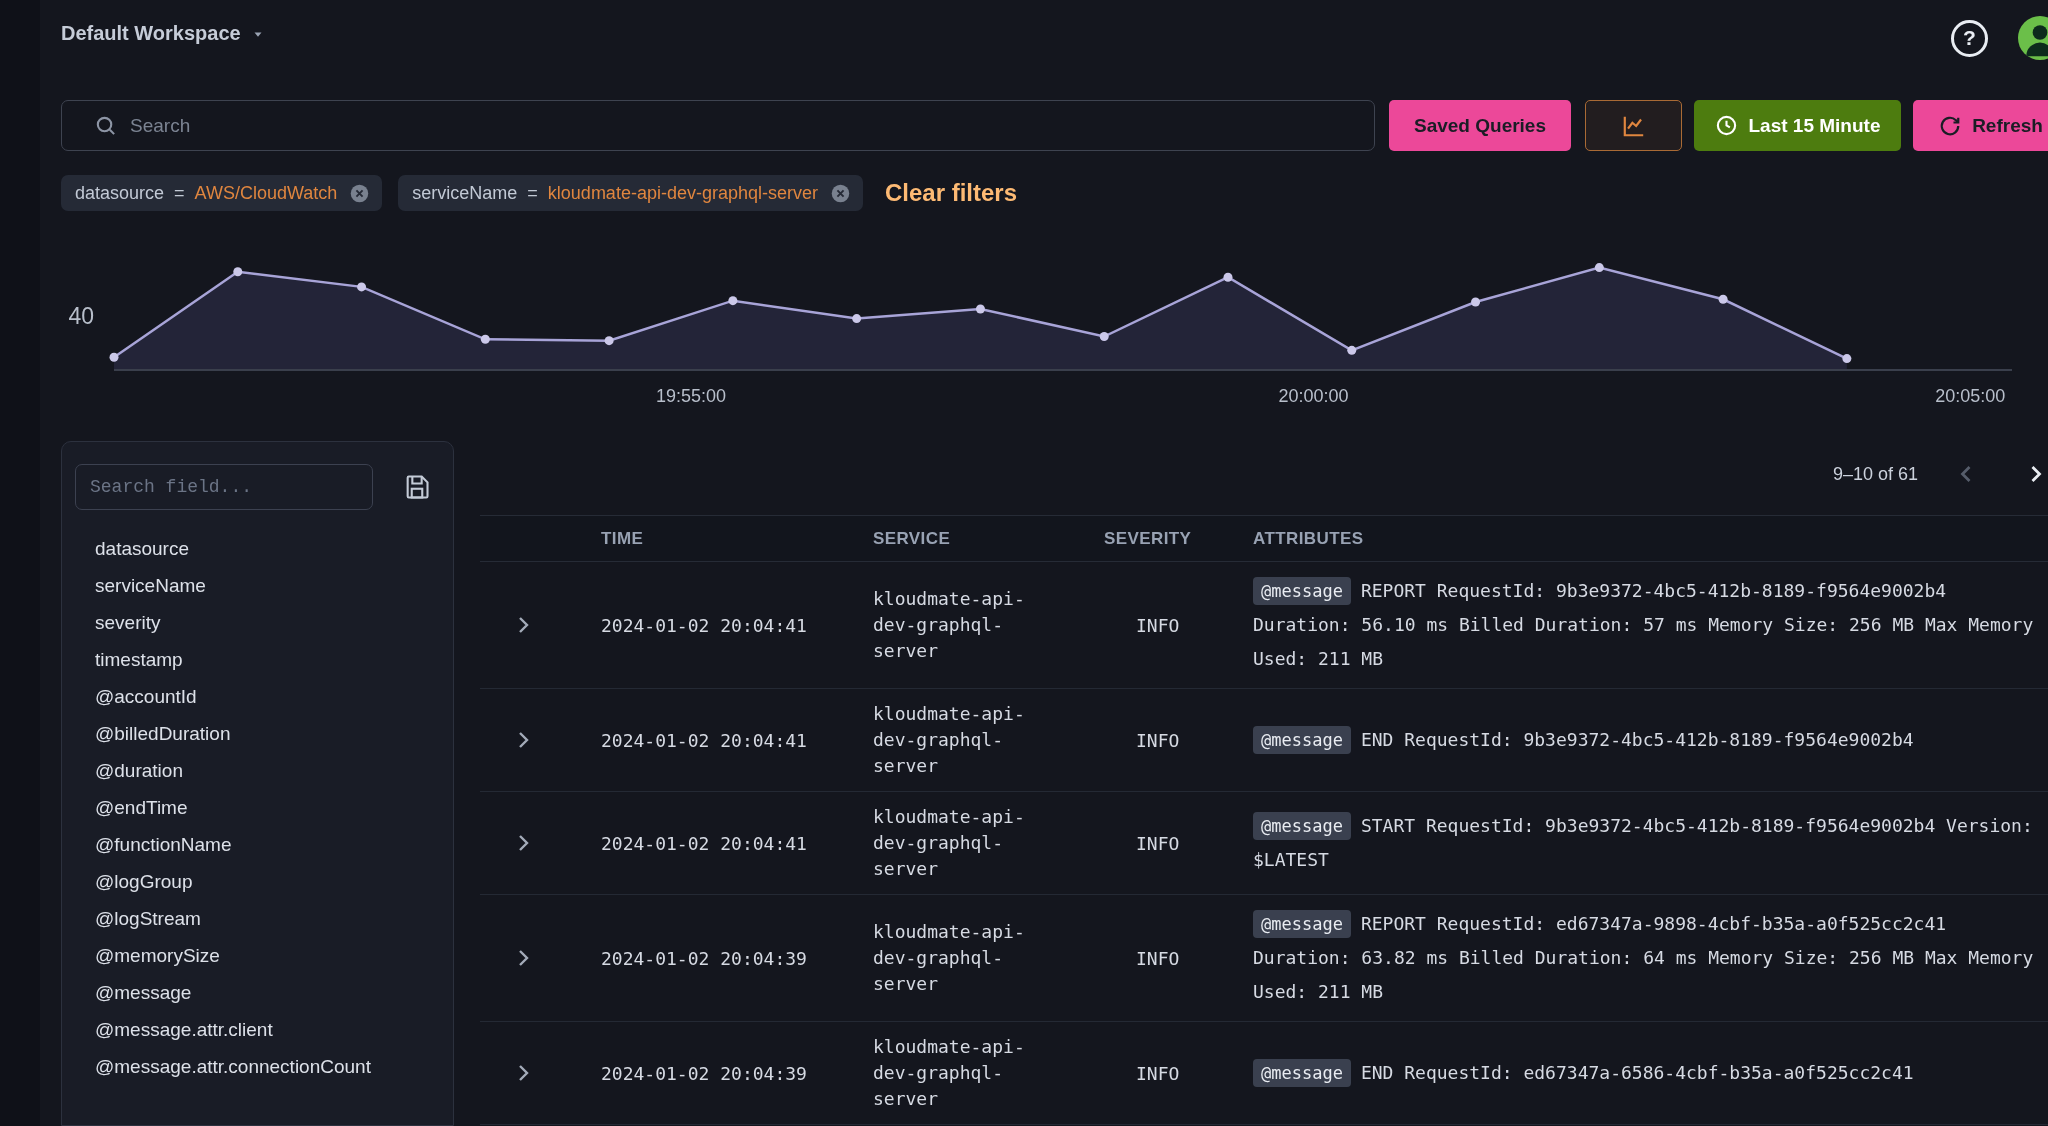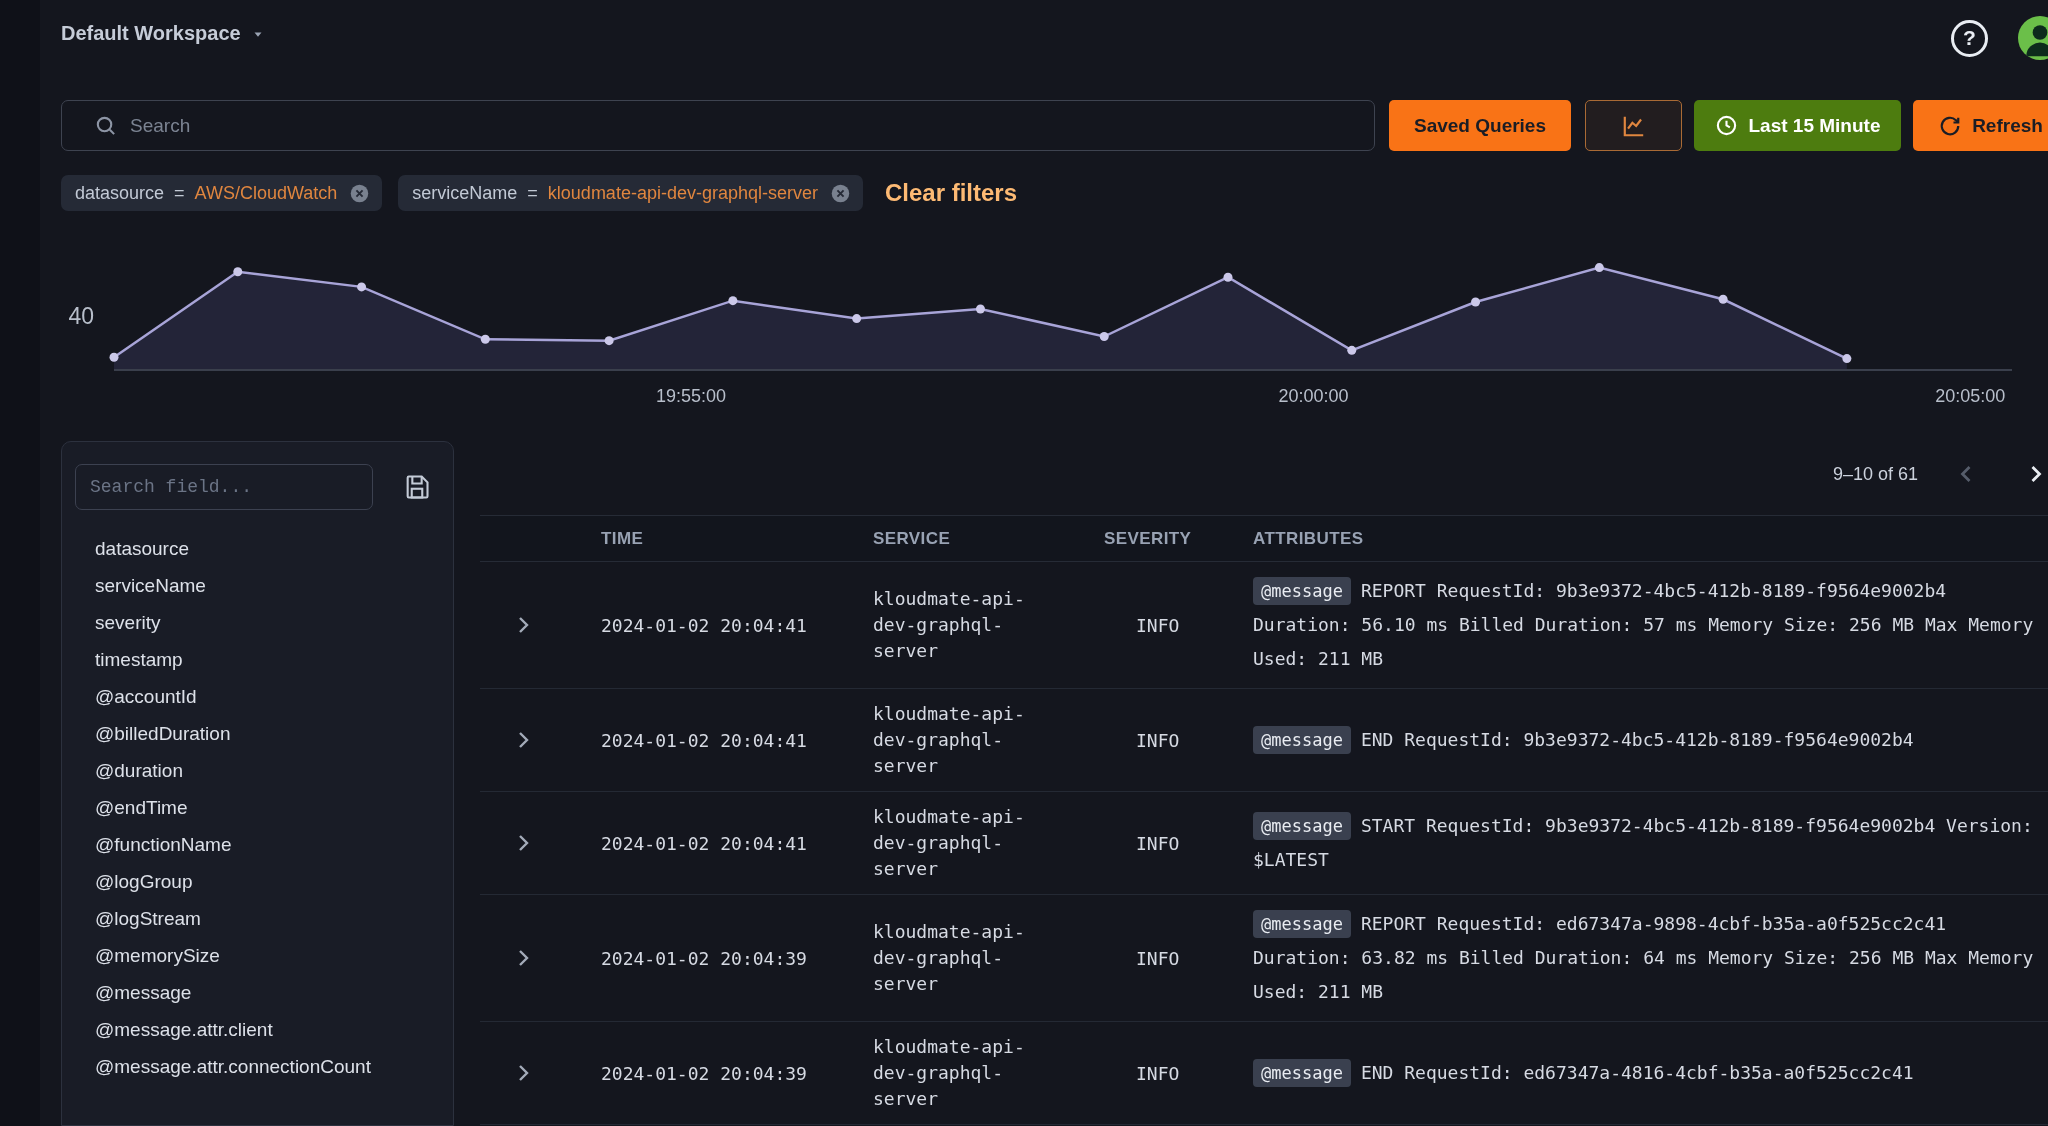--- a/index.html
+++ b/index.html
@@ -20,21 +20,21 @@
     display:flex; align-items:center; justify-content:center; font-size:21px; font-weight:700; cursor:pointer; background:transparent; }
   .avatar { width:44px; height:44px; border-radius:50%; background:#6bbf49; display:flex; align-items:flex-end; justify-content:center; overflow:hidden; cursor:pointer; }
 
   
   .search-box { position:absolute; left:21px; top:100px; width:1314px; height:51px;
     border:1px solid #3e4350; border-radius:7px; display:flex; align-items:center; padding:0 32px; gap:13px; }
   .search-box input { flex:1; background:transparent; border:none; outline:none; color:#dfe3ea; font-size:19px; font-family:inherit; }
   .search-box input::placeholder { color:#7b8392; }
   .btn { position:absolute; top:100px; height:51px; border:none; border-radius:5px; cursor:pointer;
     display:flex; align-items:center; justify-content:center; gap:11px; font-size:19px; font-weight:700; font-family:inherit; }
-  .btn-white { background:#f97316; color:#1a1d25; }
+  .btn-white { background:#ec4899; color:#1a1d25; }
   .btn-saved { left:1349px; width:182px; }
   .btn-chart { left:1545px; width:97px; background:rgba(224,134,63,0.07); border:1px solid #a96a35; }
   .btn-time  { left:1654px; width:207px; background:#4d7c0f; color:#ffffff; }
   .btn-refresh { left:1873px; width:156px; }
 
   
   .chips { position:absolute; left:21px; top:175px; display:flex; align-items:center; gap:16px; }
   .chip { height:36px; background:#252a36; border-radius:7px; display:flex; align-items:center; gap:8px;
     padding:0 12px 0 14px; font-size:18px; color:#c2c9d5; cursor:default; }
   .chip-op { margin:0 2px; }
@@ -312,18 +312,18 @@
           <div class="c-exp">
             <span class="exp-btn">
               <svg width="24" height="24" viewBox="0 0 24 24" fill="none" stroke="#a3abb9" stroke-width="2.4">
                 <path d="M9 5l7 7-7 7"></path>
               </svg>
             </span>
           </div>
           <div class="c-time mono">2024-01-02 20:04:39</div>
           <div class="c-svc mono">kloudmate-api-dev-graphql-server</div>
           <div class="c-sev mono">INFO</div>
-          <div class="c-attr mono"><span class="badge mono">@message</span><span class="attr-text">END RequestId: ed67347a-4816-4cbf-b35a-a0f525cc2c41</span></div>
+          <div class="c-attr mono"><span class="badge mono">@message</span><span class="attr-text">END RequestId: ed67347a-6586-4cbf-b35a-a0f525cc2c41</span></div>
         </div>
       </div>
   </div>
 
 </div>
 
 </body></html>

